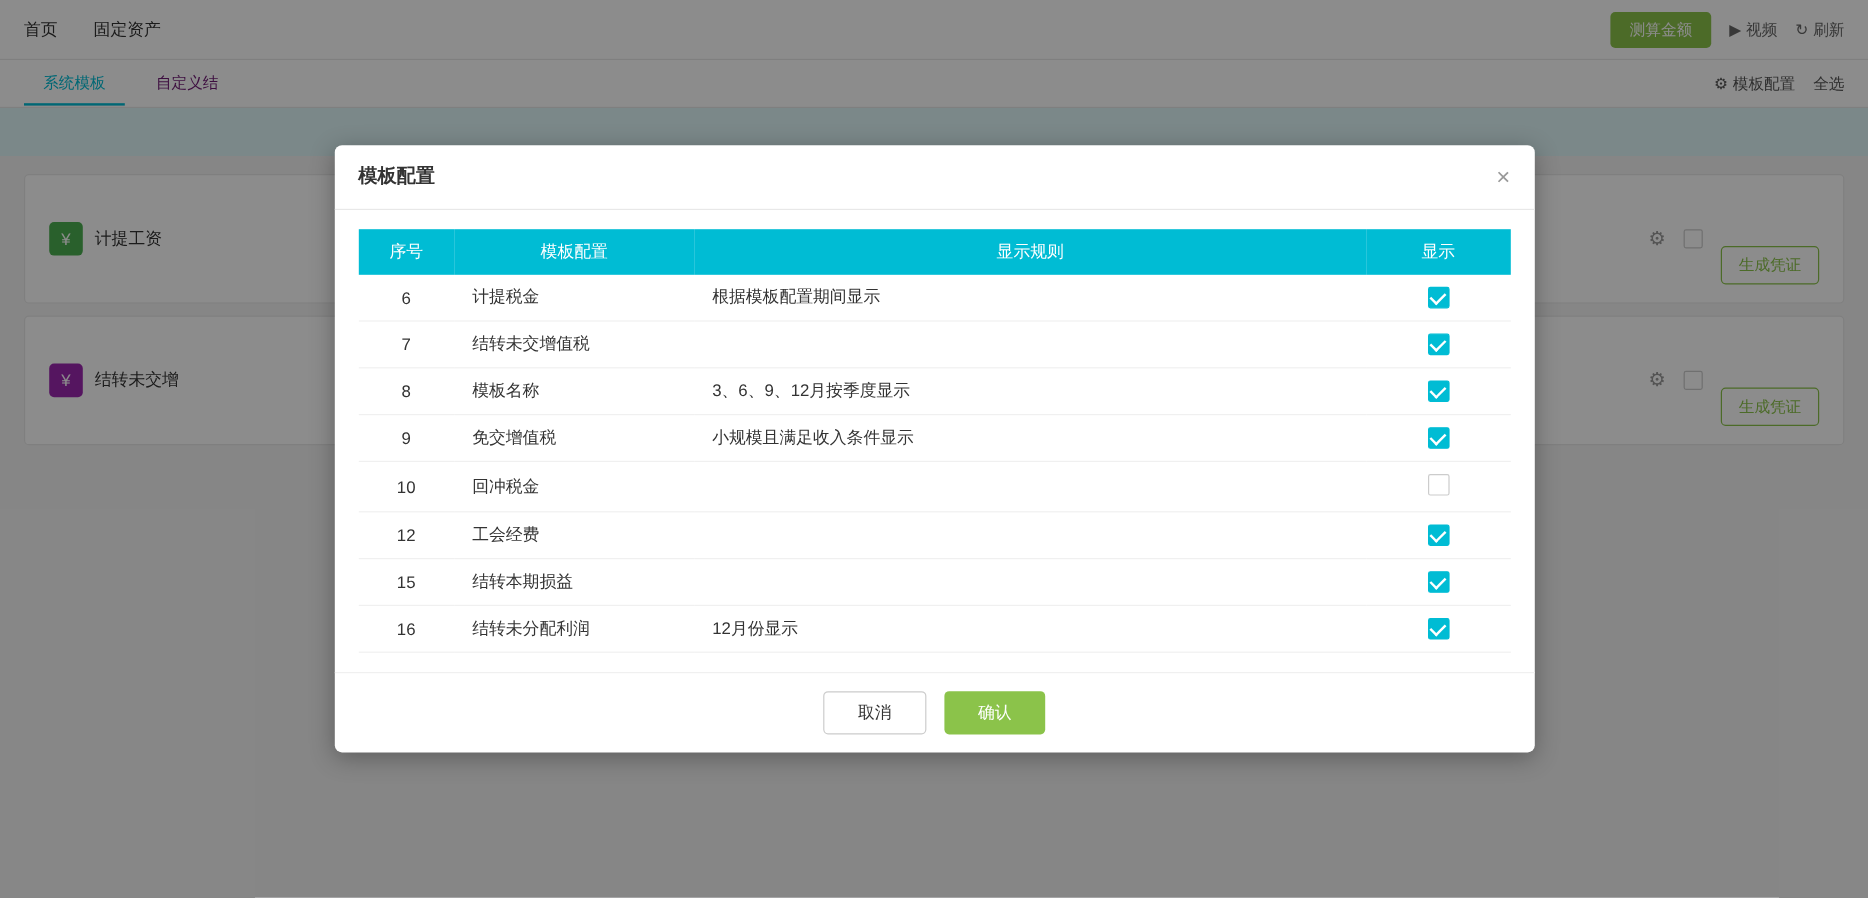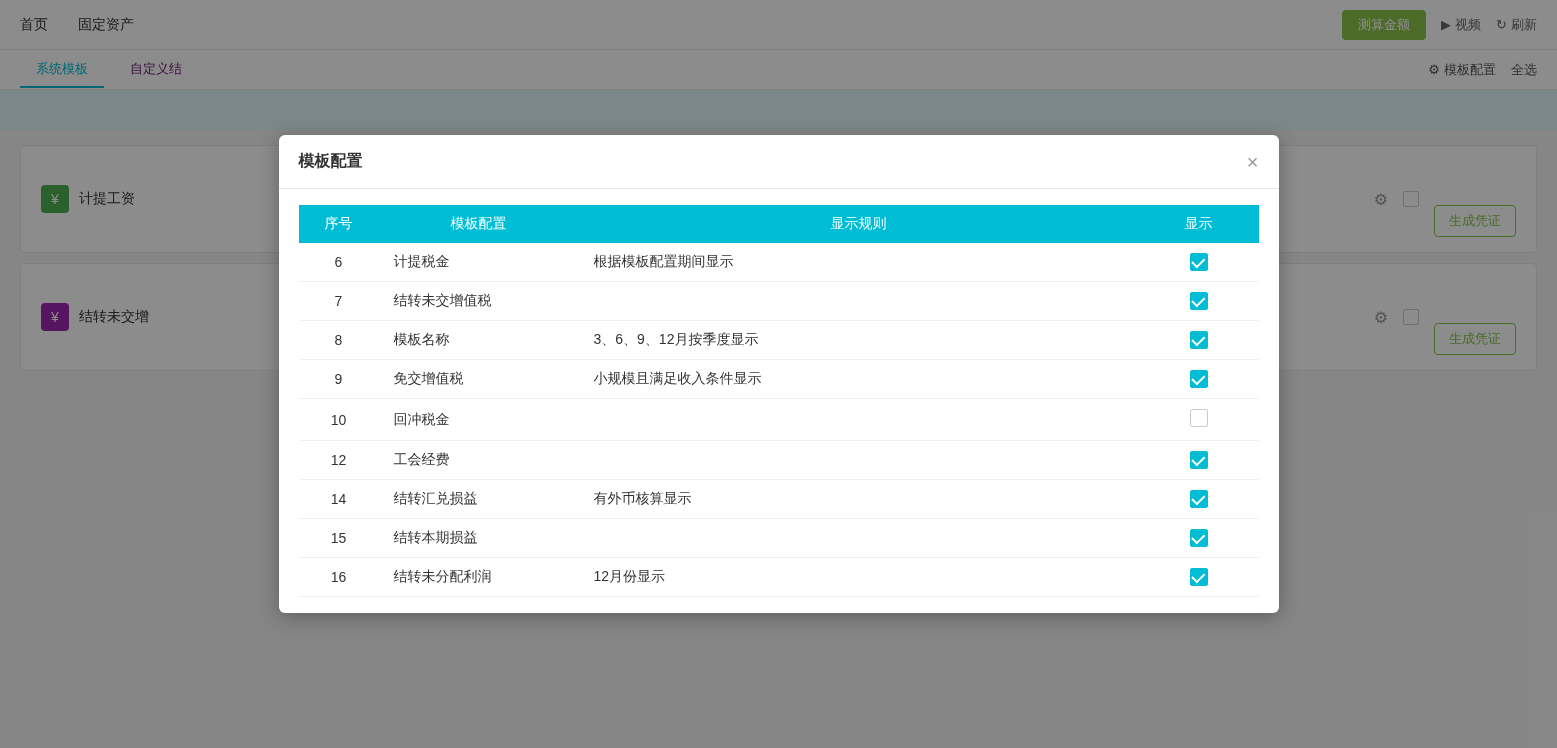--- a/index.html
+++ b/index.html
@@ -479,36 +479,34 @@
               <td></td>
               <td class="cell-center"><span class="cb-unchecked"></span></td>
             </tr>
             <tr>
               <td class="cell-seq">12</td>
               <td>工会经费</td>
               <td></td>
               <td class="cell-center"><span class="cb-checked"></span></td>
             </tr>
             <tr>
-              <td class="cell-seq">14</td>
-              <td>结转汇兑损益</td>
-              <td>有外币核算显示</td>
-              <td class="cell-center"><span class="cb-checked"></span></td>
-            </tr>
-            <tr>
               <td class="cell-seq">15</td>
               <td>结转本期损益</td>
               <td></td>
               <td class="cell-center"><span class="cb-checked"></span></td>
             </tr>
             <tr>
               <td class="cell-seq">16</td>
               <td>结转未分配利润</td>
               <td>12月份显示</td>
               <td class="cell-center"><span class="cb-checked"></span></td>
             </tr>
           </tbody>
       </table>
     </div>
 
+    <div class="modal-footer">
+      <button class="btn-cancel">取消</button>
+      <button class="btn-confirm">确认</button>
+    </div>
 
   </div>
 </div>
 
 </body></html>

